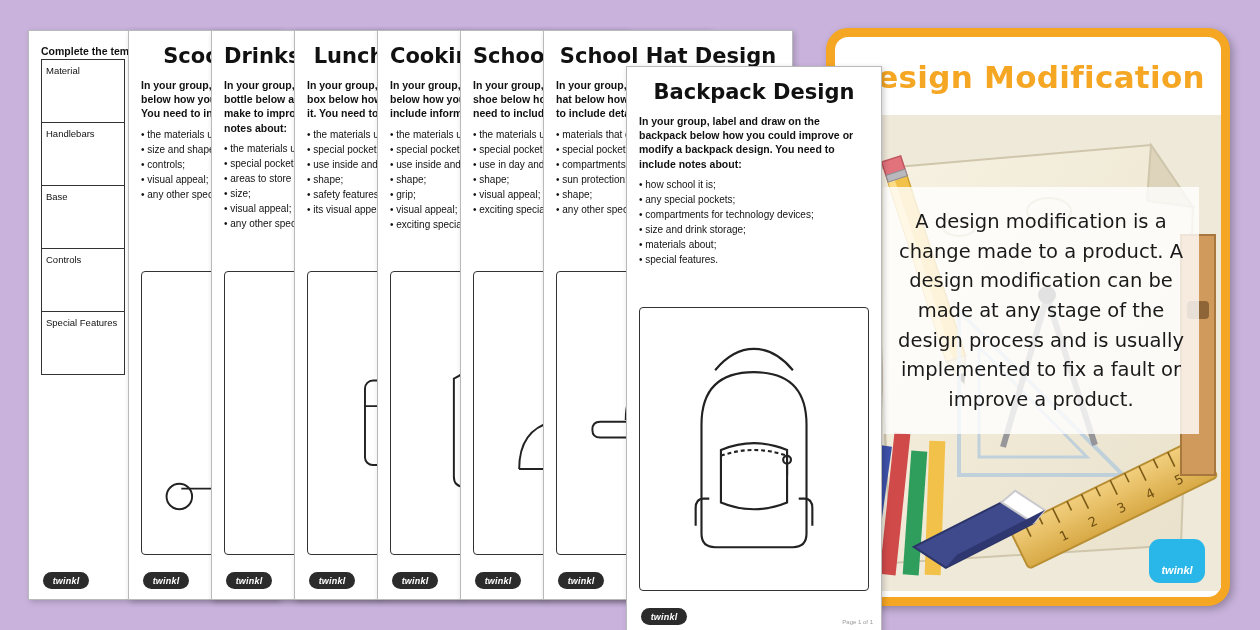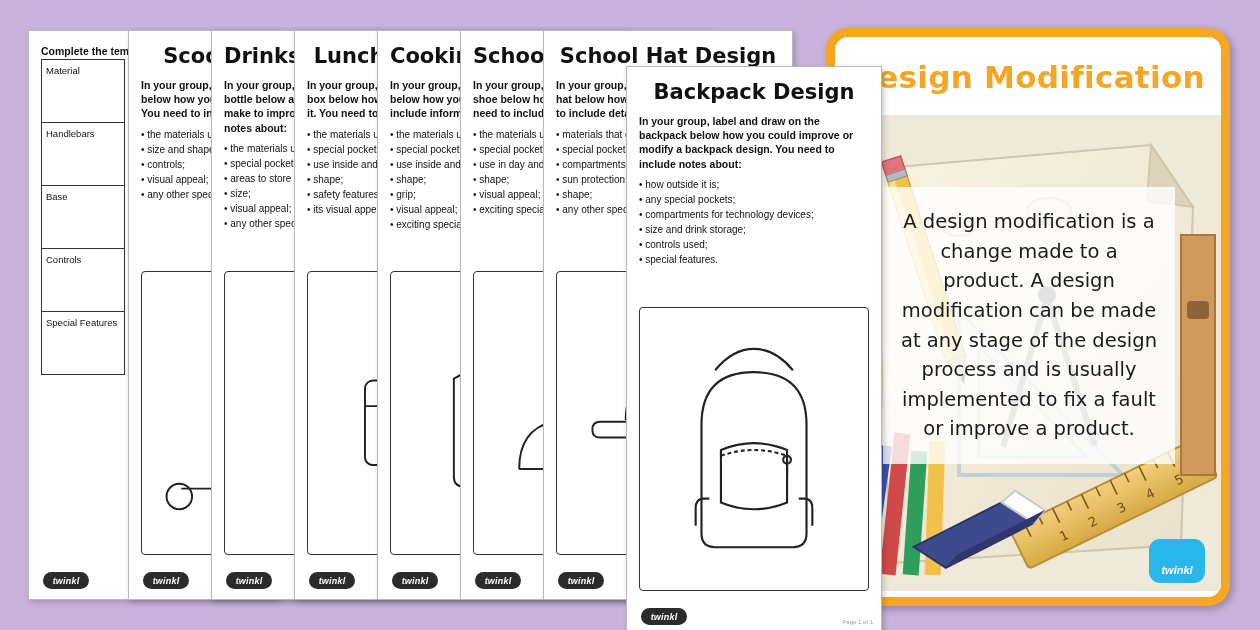--- a/index.html
+++ b/index.html
@@ -144,21 +144,21 @@
     position: absolute;
     left: 16px; top: 78px;
     width: 372px; height: 476px;
     overflow: hidden;
     background: #f3efe4;
   }
   .photo svg { display:block; }
   #card-text {
     position: absolute;
     left: 48px; top: 150px;
-    width: 292px;
+    width: 316px;
     background: rgba(255,255,255,0.80);
     padding: 20px 14px;
     font-family: "DejaVu Sans", sans-serif;
     font-size: 19.5px;
     line-height: 1.52;
     text-align: center;
     color: #1a1a1a;
   }
   #card-twinkl {
     position: absolute;
@@ -341,25 +341,25 @@
       </div>
       <div class="twinkl-badge">twinkl</div>
     </div>
   </div>
 
   <div class="sheet" style="left:626px; width:256px; z-index:8;margin-top:36px;">
     <div class="sheet-inner">
       <div class="sheet-title">Backpack Design</div>
       <div class="sheet-intro">In your group, label and draw on the backpack below how you could improve or modify a backpack design. You need to include notes about:</div>
       <ul class="sheet-list">
-        <li>how outside it is;</li>
+        <li>how school it is;</li>
         <li>any special pockets;</li>
         <li>compartments for technology devices;</li>
         <li>size and drink storage;</li>
-        <li>controls used;</li>
+        <li>materials about;</li>
         <li>special features.</li>
       </ul>
       <div class="draw-box">
         <svg viewBox="0 0 232 290">
           <g fill="none" stroke="#222" stroke-width="2.2">
             <path d="M76 64 q18 -22 40 -22 q22 0 40 22"></path>
             <path d="M62 120 q0 -54 54 -54 q54 0 54 54 v112 q0 14 -14 14 h-80 q-14 0 -14 -14 z"></path>
             <path d="M82 146 q34 -14 68 0 v54 q-34 14 -68 0 z"></path>
             <path d="M82 152 q34 -12 68 0" stroke-dasharray="4 3"></path>
             <circle cx="150" cy="156" r="4"></circle>

